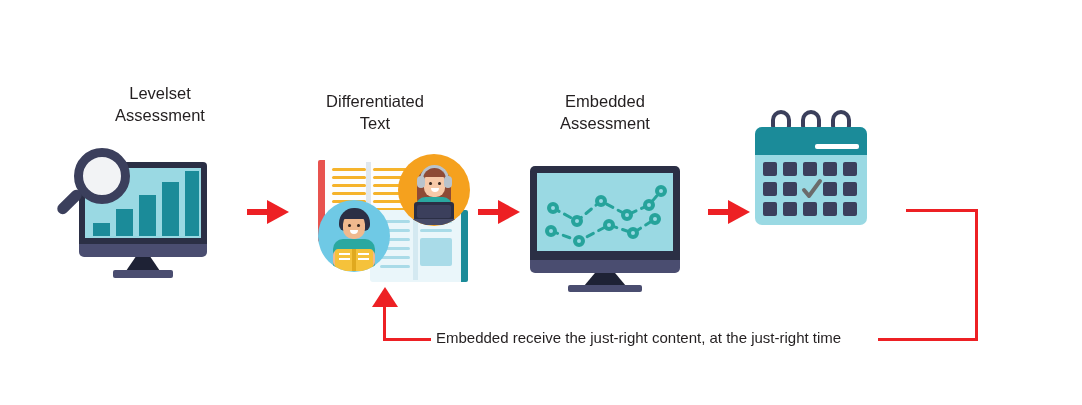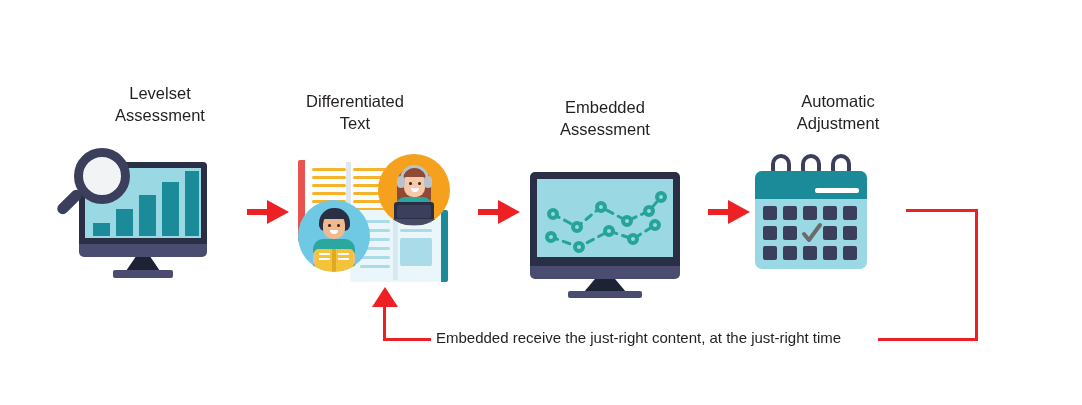--- a/index.html
+++ b/index.html
@@ -106,21 +106,21 @@
       <div class="mag-handle" style="left:19px;top:47px;"></div>
       <div class="mag-ring" style="left:29px;top:8px;"></div>
     </div>
   </div>
 
   <div class="arrow" style="left:247px;top:200px;">
     <div class="shaft"></div>
       <div class="head"></div>
   </div>
 
-  <div class="step" style="left:240px;top:90px;">
+  <div class="step" style="left:260px;top:90px;">
     <div class="step-label">Differentiated
 Text</div>
     <div class="art">
 
       <div class="book" style="left:58px;top:12px;width:100px;height:82px;">
         <div class="spine" style="background:#e8534f;border-radius:2px 0 0 2px;"></div>
         <div class="pages" style="border-radius:0 3px 3px 0;"></div>
         <div class="pline" style="left:14px;top:8px;width:34px;background:#f5b32b;"></div>
         <div class="pline" style="left:14px;top:16px;width:34px;background:#f5b32b;"></div>
         <div class="pline" style="left:14px;top:24px;width:34px;background:#f5b32b;"></div>
@@ -205,21 +205,21 @@
         <div style="position:absolute;left:40px;top:58px;width:11px;height:2px;background:#ffffff;"></div>
       </div>
     </div>
   </div>
 
   <div class="arrow" style="left:478px;top:200px;">
     <div class="shaft"></div>
       <div class="head"></div>
   </div>
 
-  <div class="step" style="left:490px;top:96px;">
+  <div class="step" style="left:490px;top:90px;">
     <div class="step-label">Embedded
 Assessment</div>
     <div class="art">
       <div class="mon-bezel" style="left:40px;top:18px;width:150px;height:100px;border-radius:5px;"></div>
       <div class="mon-screen" style="left:47px;top:25px;width:136px;height:78px;"></div>
       <div class="mon-base" style="left:40px;top:112px;width:150px;height:13px;"></div>
       <div class="mon-neck" style="left:94px;top:125px;width:42px;height:13px;
            clip-path:polygon(26% 0,74% 0,100% 100%,0% 100%);"></div>
       <div class="mon-foot" style="left:78px;top:137px;width:74px;height:7px;"></div>
 
@@ -242,22 +242,20 @@
       </svg>
     </div>
   </div>
 
   <div class="arrow" style="left:708px;top:200px;">
     <div class="shaft"></div>
       <div class="head"></div>
   </div>
 
   <div class="step" style="left:723px;top:90px;">
-    <div class="step-label">Automatic
-Adjustment</div>
     <div class="art">
 
       <div class="cal-ring" style="left:48px;top:6px;"></div>
       <div class="cal-ring" style="left:78px;top:6px;"></div>
       <div class="cal-ring" style="left:108px;top:6px;"></div>
 
       <div class="cal-body" style="left:32px;top:23px;width:112px;height:98px;"></div>
       <div class="cal-head" style="left:32px;top:23px;width:112px;height:28px;"></div>
       <div class="cal-white" style="left:92px;top:40px;width:44px;height:5px;"></div>
 

